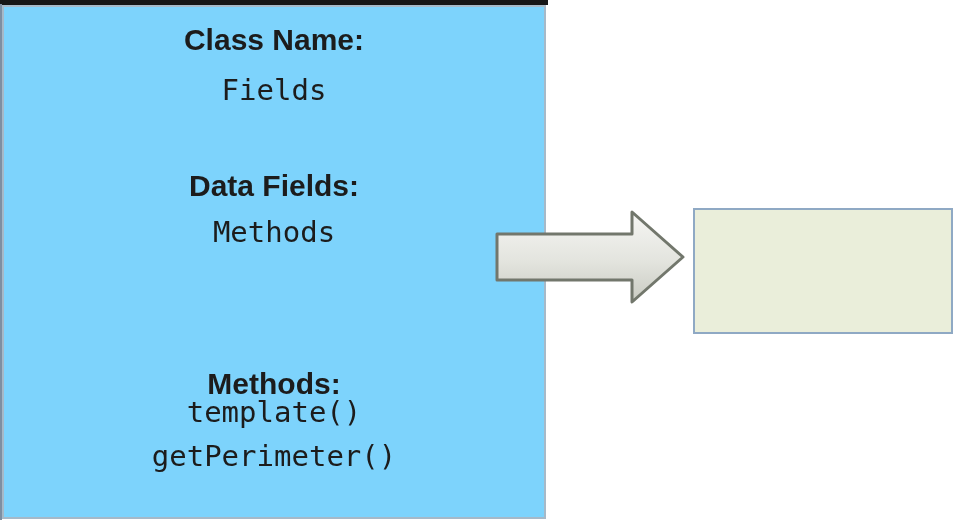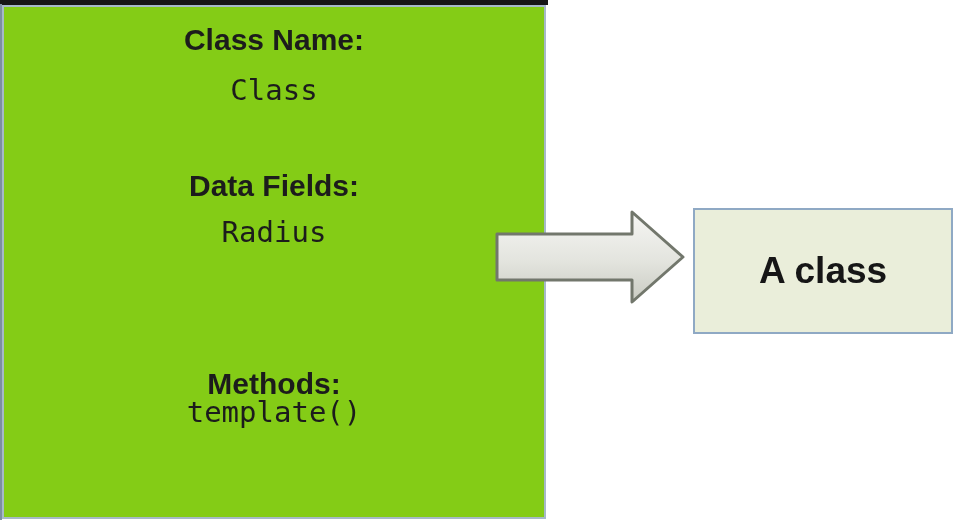--- a/index.html
+++ b/index.html
@@ -22,21 +22,21 @@
   .left-edge {
     position: absolute; left: 0; top: 4px;
     width: 2px; height: 516px;
     background: #7d8fa2;
   }
 
   
   .class-box {
     position: absolute; left: 2px; top: 5px;
     width: 544px; height: 514px;
-    background: #84cc16;
+    background: #7dd3fc;
     border: 2px solid #a6b9c8;
   }
   .class-box .line {
     position: absolute; left: 0; width: 100%;
     text-align: center; color: #1c1c1c;
     white-space: nowrap;
   }
   .heading {
     font-family: "Liberation Sans", sans-serif;
     font-weight: 700;
@@ -82,39 +82,39 @@
 </head>
 <body>
 
 <div class="stage">
 
   <div class="top-bar"></div>
   <div class="left-edge"></div>
 
   <div class="class-box">
     <div class="line heading pos-class-label">Class Name:</div>
-    <div class="line code pos-class-value">Class</div>
+    <div class="line code pos-class-value">Fields</div>
 
     <div class="line heading pos-fields-label">Data Fields:</div>
-    <div class="line code pos-fields-value">Radius</div>
+    <div class="line code pos-fields-value">Methods</div>
 
     <div class="line heading pos-methods-label">Methods:</div>
     <div class="line code pos-method-0">template()</div>
+    <div class="line code pos-method-1">getPerimeter()</div>
   </div>
 
   <div class="arrow-wrap">
     <svg width="196" height="102" viewBox="0 0 196 102" xmlns="http://www.w3.org/2000/svg">
       <defs>
         <linearGradient id="arrowGrad" x1="0" y1="0" x2="0" y2="1">
           <stop offset="0" stop-color="#f6f6f4"></stop>
           <stop offset="0.55" stop-color="#e3e4de"></stop>
           <stop offset="1" stop-color="#c9cbc2"></stop>
         </linearGradient>
       </defs>
       <polygon points="4,27 139,27 139,5 190,50 139,95 139,73 4,73" fill="url(#arrowGrad)" stroke="#72776c" stroke-width="3" stroke-linejoin="round"></polygon>
     </svg>
   </div>
 
   <div class="annotation-box">
-    <div class="ann-line">A class</div>
   </div>
 
 </div>
 
 </body></html>

